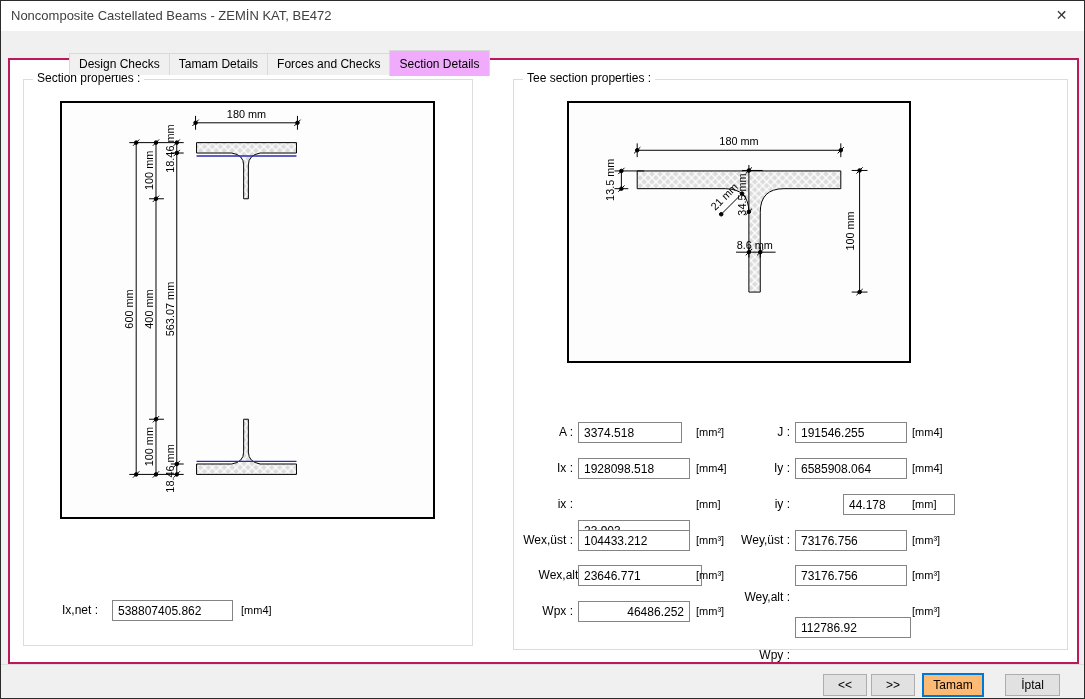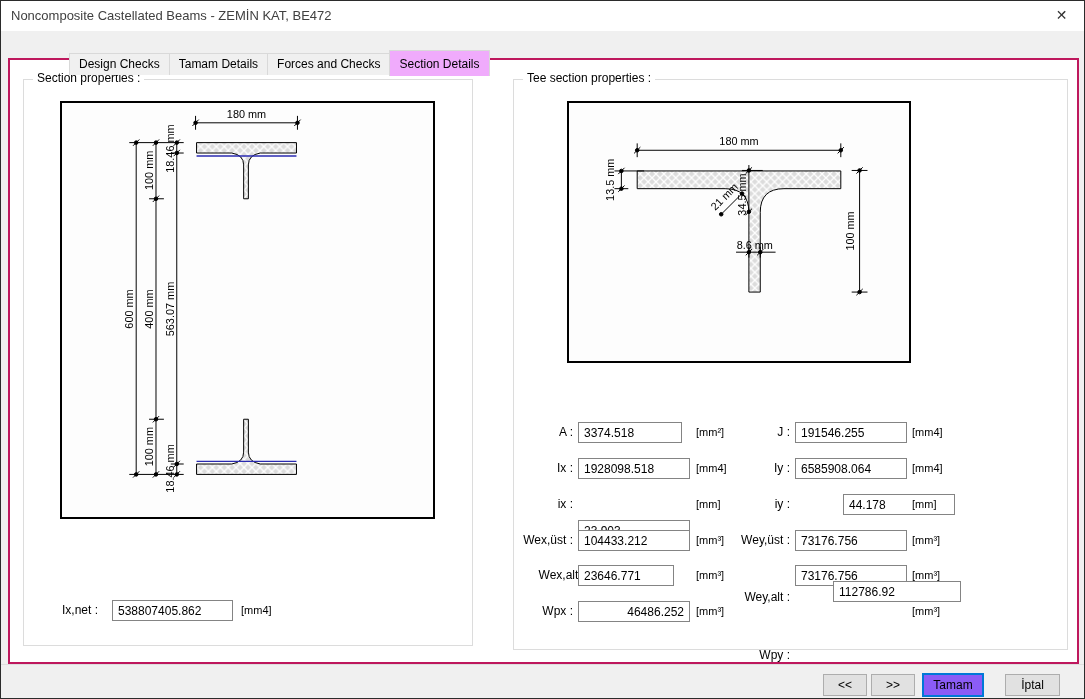--- a/index.html
+++ b/index.html
@@ -29,21 +29,21 @@
   .funit  { position:absolute; font-size:11px; line-height:21px; white-space:nowrap; }
   .fbox {
     position:absolute; box-sizing:border-box; height:21px; border:1px solid #848484; background:#fff;
     font-family:"Liberation Sans",sans-serif; font-size:12px; color:#000; padding:0 5px; outline:none;
   }
   .footer { position:absolute; left:0; top:663px; width:100%; height:36px; background:#f0f0f0; border-top:1px solid #dfdfdf; box-sizing:border-box; }
   .btn {
     position:absolute; box-sizing:border-box; height:22px; background:#e1e1e1; border:1px solid #adadad;
     font-family:"Liberation Sans",sans-serif; font-size:12px; text-align:center; cursor:pointer; padding:0;
   }
-  .btn.default { height:24px; border:2px solid #0078d7; background:#8b5cf6; }
+  .btn.default { height:24px; border:2px solid #0078d7; background:#fdba74; }
 </style>
 </head>
 <body>
 
 <div class="window">
 
   <div class="titlebar">
     <div class="title-text">Noncomposite Castellated Beams - ZEMİN KAT, BE472</div>
     <div class="close-btn">✕</div>
   </div>
@@ -219,31 +219,31 @@
     <div class="funit" style="left:902px; top:434px;">[mm]</div>
 
     <div class="flabel" style="left:460px; top:470px; width:103px;">Wex,üst :</div>
     <input class="fbox" style="left: 568px; top: 470px; width: 112px;" readonly="" value="104433.212">
     <div class="funit" style="left:686px; top:470px;">[mm³]</div>
     <div class="flabel" style="left:690px; top:470px; width:90px;">Wey,üst :</div>
     <input class="fbox" style="left: 785px; top: 470px; width: 112px;" readonly="" value="73176.756">
     <div class="funit" style="left:902px; top:470px;">[mm³]</div>
 
     <div class="flabel" style="left:472px; top:505px; width:103px;">Wex,alt :</div>
-    <input class="fbox" style="left: 568px; top: 505px; width: 96px;" readonly="" value="23646.771">
+    <input class="fbox" style="left: 568px; top: 505px; width: 124px;" readonly="" value="23646.771">
     <div class="funit" style="left:686px; top:505px;">[mm³]</div>
     <div class="flabel" style="left:690px; top:527px; width:90px;">Wey,alt :</div>
     <input class="fbox" style="left: 785px; top: 505px; width: 112px;" readonly="" value="73176.756">
     <div class="funit" style="left:902px; top:505px;">[mm³]</div>
 
     <div class="flabel" style="left:460px; top:541px; width:103px;">Wpx :</div>
     <input class="fbox" style="left: 568px; top: 541px; width: 112px; text-align: right;" readonly="" value="46486.252">
     <div class="funit" style="left:686px; top:541px;">[mm³]</div>
     <div class="flabel" style="left:690px; top:541px; width:90px;margin-top:44px;">Wpy :</div>
-    <input class="fbox" style="left: 785px; top: 521px; width: 128px; margin-left: 38px;" readonly="" value="112786.92">
+    <input class="fbox" style="left: 785px; top: 557px; width: 116px;" readonly="" value="112786.92">
     <div class="funit" style="left:902px; top:541px;">[mm³]</div>
 
   </div>
 
   <div class="footer">
     <button class="btn" style="left:822px; top:9px; width:44px;">&lt;&lt;</button>
     <button class="btn" style="left:870px; top:9px; width:44px;">&gt;&gt;</button>
     <button class="btn default" style="left:921px; top:8px; width:62px;">Tamam</button>
     <button class="btn" style="left:1004px; top:9px; width:55px;">İptal</button>
   </div>

